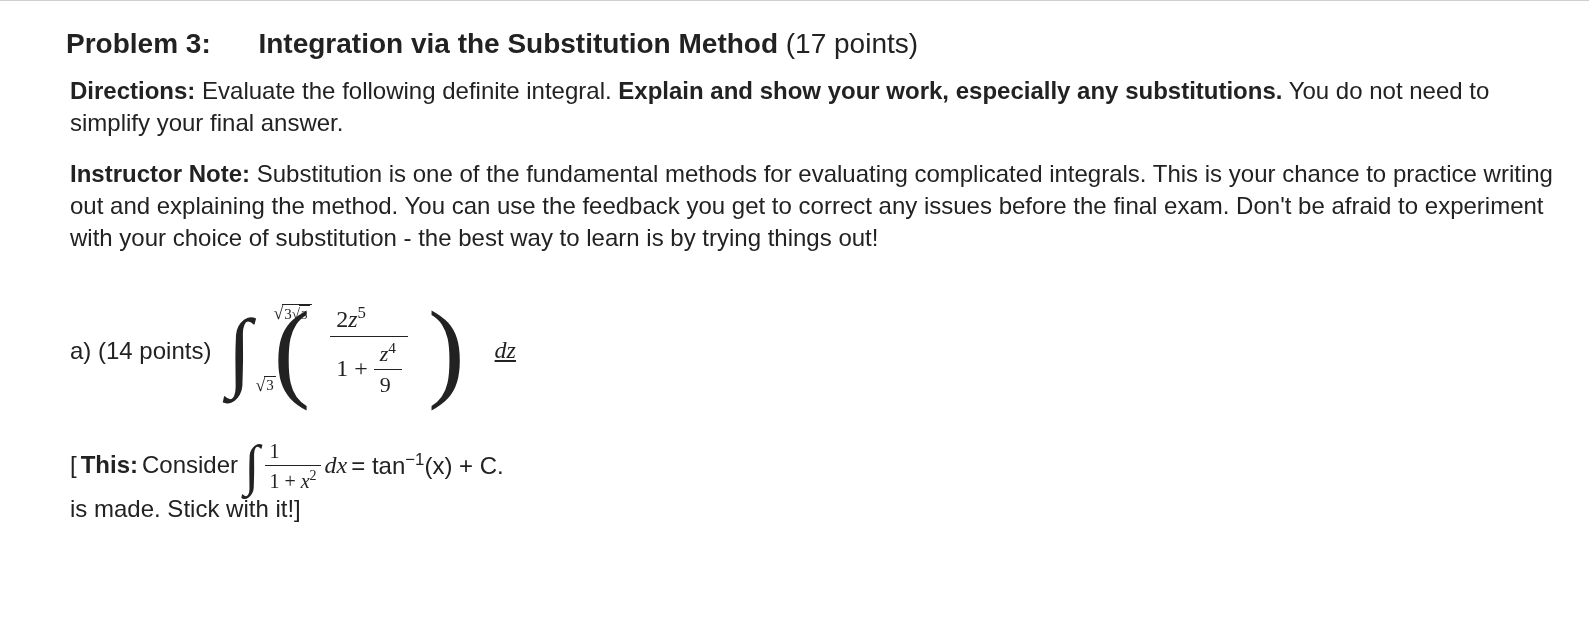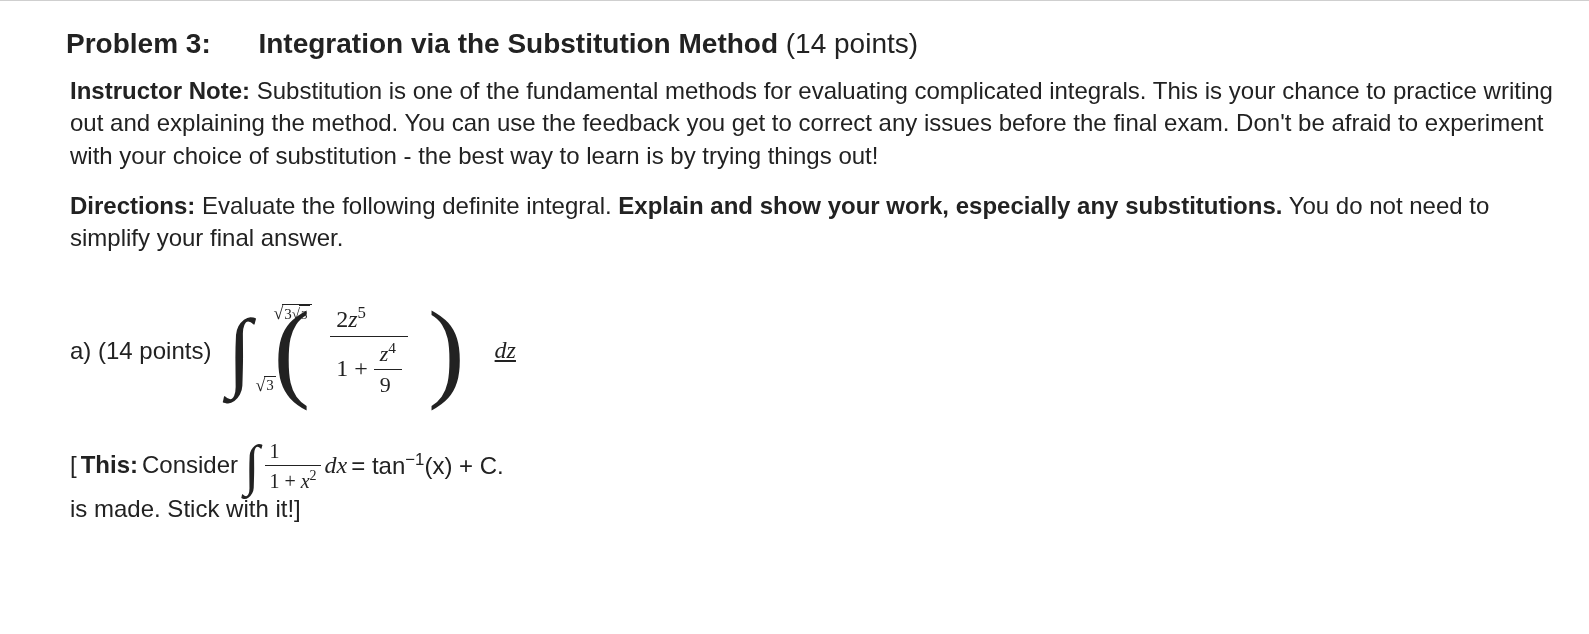--- a/index.html
+++ b/index.html
@@ -138,34 +138,34 @@
   .txt { display: inline; }
 </style>
 </head>
 <body>
 
 <div class="page">
 
   <div class="title-line">
     <span class="bold">Problem 3:</span>
     <span class="bold">Integration via the Substitution Method</span>
-    <span class="points">(14 points)</span>
+    <span class="points">(17 points)</span>
   </div>
 
   <div class="body-block">
-    <div class="para">
-      <span class="b">Instructor Note:</span>
-      <span>Substitution is one of the fundamental methods for evaluating complicated integrals. This is your chance to practice writing out and explaining the method. You can use the feedback you get to correct any issues before the final exam. Don't be afraid to experiment with your choice of substitution - the best way to learn is by trying things out!</span>
-    </div>
-
     <div class="para">
       <span class="b">Directions:</span>
       <span>Evaluate the following definite integral.</span>
       <span class="b">Explain and show your work, especially any substitutions.</span>
       <span>You do not need to simplify your final answer.</span>
+    </div>
+
+    <div class="para">
+      <span class="b">Instructor Note:</span>
+      <span>Substitution is one of the fundamental methods for evaluating complicated integrals. This is your chance to practice writing out and explaining the method. You can use the feedback you get to correct any issues before the final exam. Don't be afraid to experiment with your choice of substitution - the best way to learn is by trying things out!</span>
     </div>
   </div>
 
   <div class="math-area">
     <div class="part-row">
       <span class="part-label">a) (14 points)</span>
 
       <span class="integral">
         <span class="int-sign">∫</span>
 

